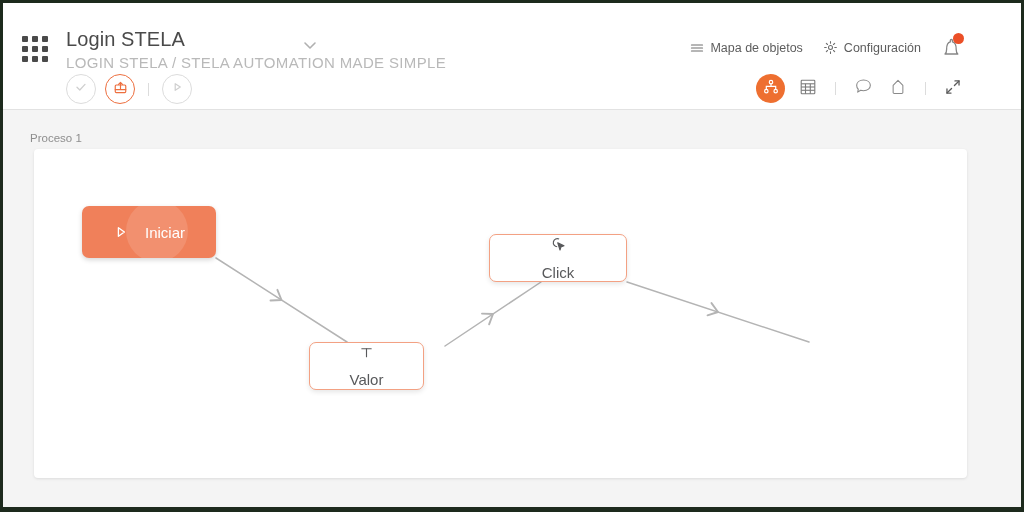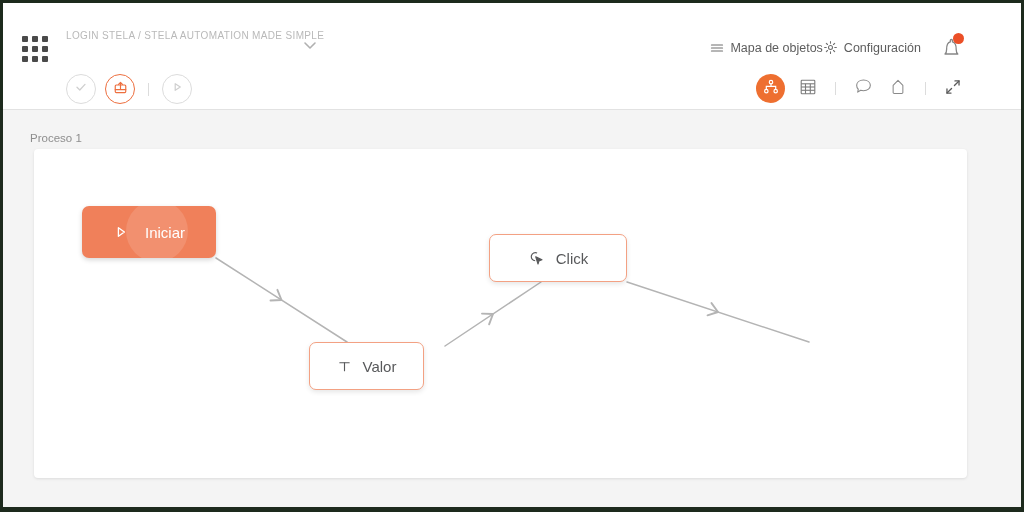--- a/index.html
+++ b/index.html
@@ -62,39 +62,40 @@
   #page-title {
     font-size: 20px;
     font-weight: 400;
     color: #4a4a4a;
     letter-spacing: .1px;
     line-height: 24px;
     white-space: nowrap;
   }
   #page-subtitle {
     margin-top: 3px;
-    font-size: 10px;
+    font-size: 15px;
     color: #b9b9b9;
     letter-spacing: .35px;
     white-space: nowrap;
   }
 
   #title-chevron {
     position: absolute;
     left: 297px; top: 32px;
     width: 20px; height: 20px;
     cursor: pointer;
   }
 
   
   #header-links {
     position: absolute;
     right: 100px; top: 37px;
     display: flex;
     align-items: flex-end;
+    gap: 20px;
   }
   .header-link {
     display: flex;
     align-items: center;
     gap: 6px;
     font-size: 12.5px;
     color: #5d5d5d;
     cursor: pointer;
     white-space: nowrap;
   }
@@ -218,20 +219,21 @@
     width: 62px; height: 62px;
     border-radius: 50%;
     background: rgba(255,255,255,.13);
     pointer-events: none;
   }
   .node.plain {
     background: #ffffff;
     color: #58595b;
     border: 1.5px solid #f3a183;
     box-shadow: 0 2px 5px rgba(0,0,0,.10);
+    flex-direction: column;
   }
 
   .node svg { display: block; flex: none; }
 
   
   #bottom-strip {
     position: absolute;
     left: 0; bottom: 0;
     width: 100%;
     height: 24px;
@@ -251,20 +253,21 @@
         <i></i>
         <i></i>
         <i></i>
         <i></i>
         <i></i>
         <i></i>
         <i></i>
     </div>
 
     <div id="title-block">
+      <div id="page-title">Login STELA</div>
       <div id="page-subtitle">LOGIN STELA / STELA AUTOMATION MADE SIMPLE</div>
     </div>
 
     <div id="title-chevron">
       <svg width="20" height="20" viewBox="0 0 20 20">
         <path d="M5 8 L10 13 L15 8" fill="none" stroke="#b0b0b0" stroke-width="1.6" stroke-linecap="round" stroke-linejoin="round"></path>
       </svg>
     </div>
 
     <div id="header-links">

